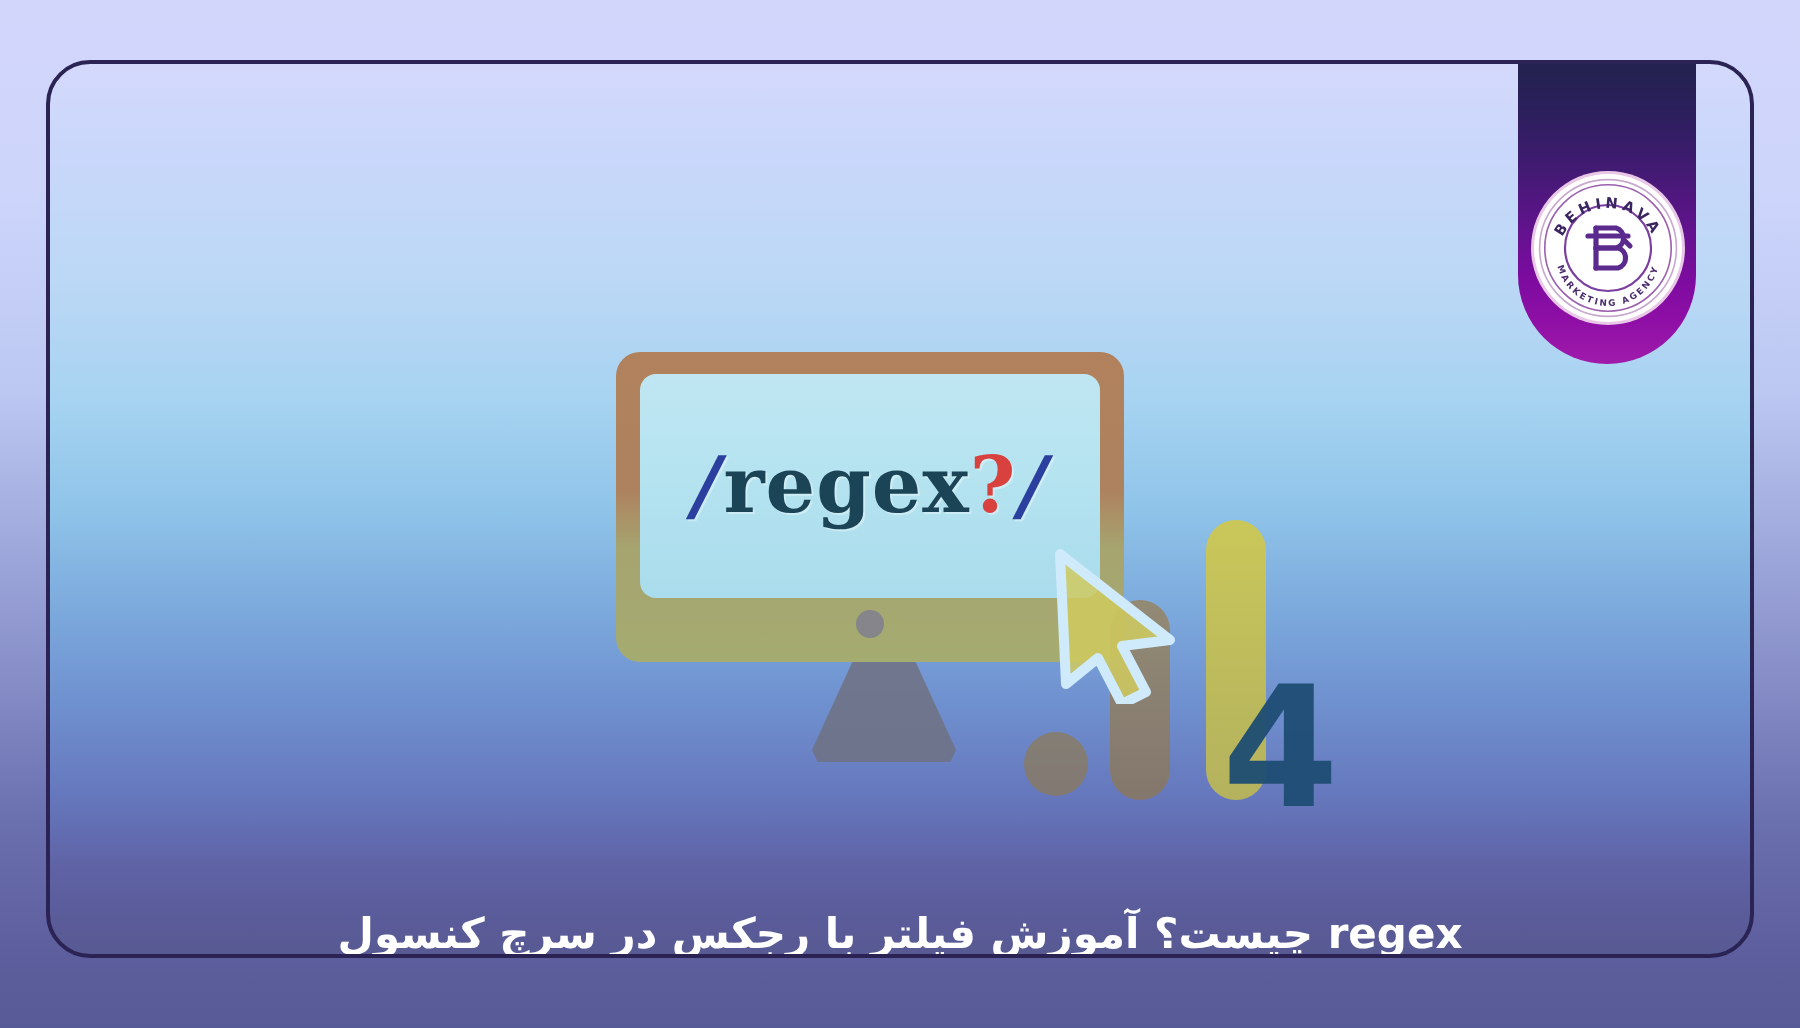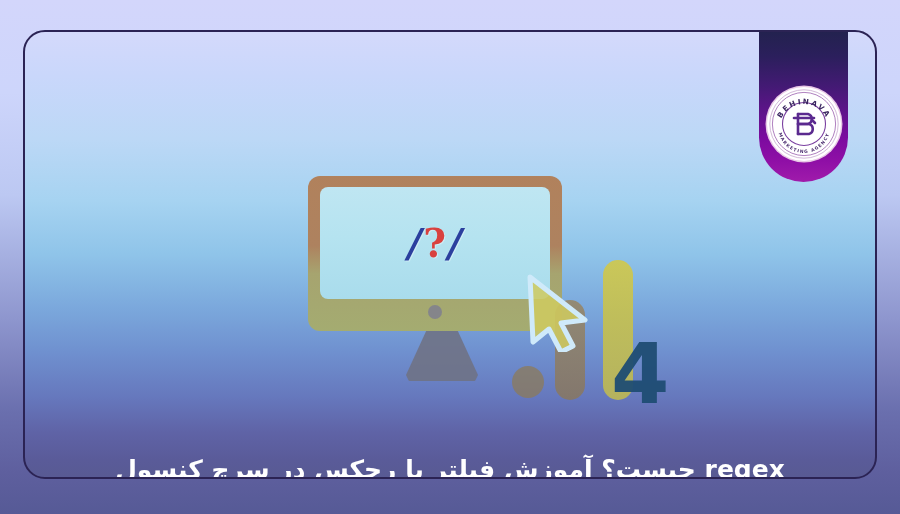--- a/index.html
+++ b/index.html
@@ -216,39 +216,40 @@
   #title {
     position: absolute;
     left: 40px;
     right: 40px;
     top: 420px;
     text-align: center;
     direction: rtl;
     color: #ffffff;
     font-family: "DejaVu Sans", "Liberation Sans", sans-serif;
     font-weight: 700;
-    font-size: 25px;
+    font-size: 21px;
     line-height: 1.45;
     letter-spacing: 0;
   }
 </style>
 </head>
 <body>
 
 <div id="canvas">
 
   <div id="card">
 
     <div id="illustration">
 
       <div id="monitor">
         <div class="mon-body"></div>
         <div class="mon-screen">
           <div class="mon-code">
             <span class="slash">/</span>
+              <span>regex</span>
               <span class="qm">?</span>
               <span class="slash">/</span>
           </div>
         </div>
         <div class="mon-dot"></div>
       </div>
       <div id="mon-stand"></div>
 
       <div id="dot-brown"></div>
       <div id="bar-brown"></div>

